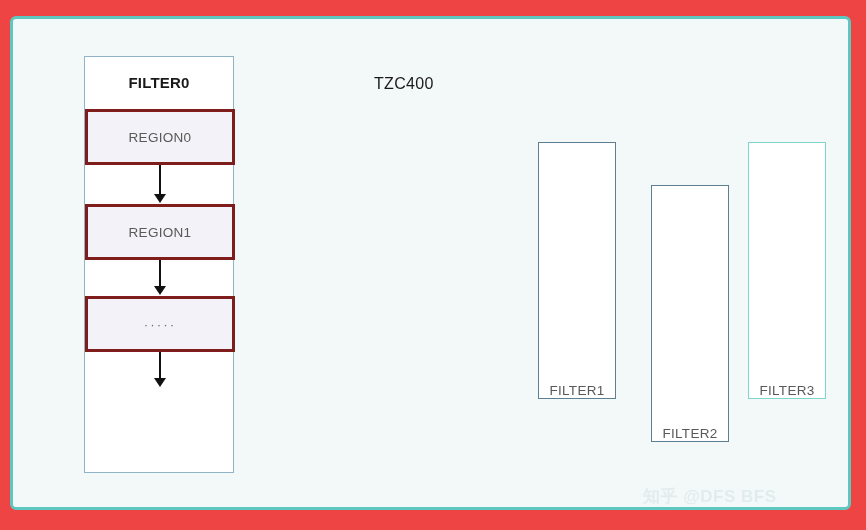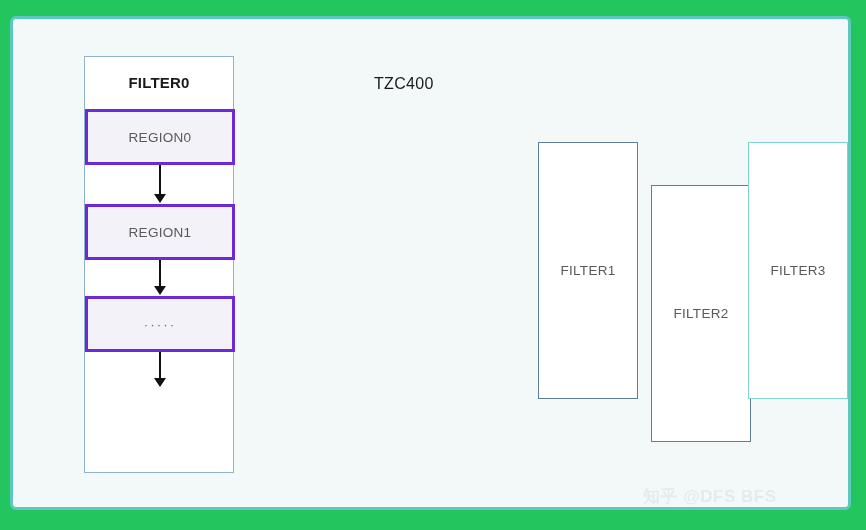--- a/index.html
+++ b/index.html
@@ -14,21 +14,21 @@
     overflow: hidden;
   }
 
   
   #canvas {
     position: absolute;
     left: 0;
     top: 0;
     width: 866px;
     height: 530px;
-    background: #22c55e;
+    background: #ef4444;
   }
   #frame {
     position: absolute;
     left: 10px;
     top: 16px;
     width: 841px;
     height: 494px;
     box-sizing: border-box;
     border: 3px solid #5ec8c0;
     border-radius: 6px;
@@ -59,21 +59,21 @@
     color: #1a1a1a;
     letter-spacing: .2px;
   }
 
   .region {
     position: absolute;
     left: 0px;
     width: 150px;
     height: 56px;
     box-sizing: border-box;
-    border: 3px solid #6d28d9;
+    border: 3px solid #7f1d1d;
     background: #f2f2f8;
     color: #595959;
     font-size: 13.5px;
     display: flex;
     align-items: center;
     justify-content: center;
     letter-spacing: .3px;
   }
   .region.r0 { top: 52px; }
   .region.r1 { top: 147px; }
@@ -117,26 +117,26 @@
     top: 56px;
     font-size: 16px;
     color: #1a1a1a;
     letter-spacing: .3px;
   }
 
   
   .side-filter {
     position: absolute;
     top: 123px;
-    width: 100px;
+    width: 78px;
     height: 257px;
     box-sizing: border-box;
     background: #ffffff;
     display: flex;
-    align-items: center;
+    align-items: flex-end;
     justify-content: center;
     font-size: 13.5px;
     color: #595959;
     letter-spacing: .3px;
   }
   .side-filter.f1 { left: 525px; border: 1px solid #5d7f92; }
   .side-filter.f2 { left: 638px; border: 1px solid #5d7f92; margin-top: 43px; }
   .side-filter.f3 { left: 735px; border: 1px solid #7fd4cd; }
 
   

